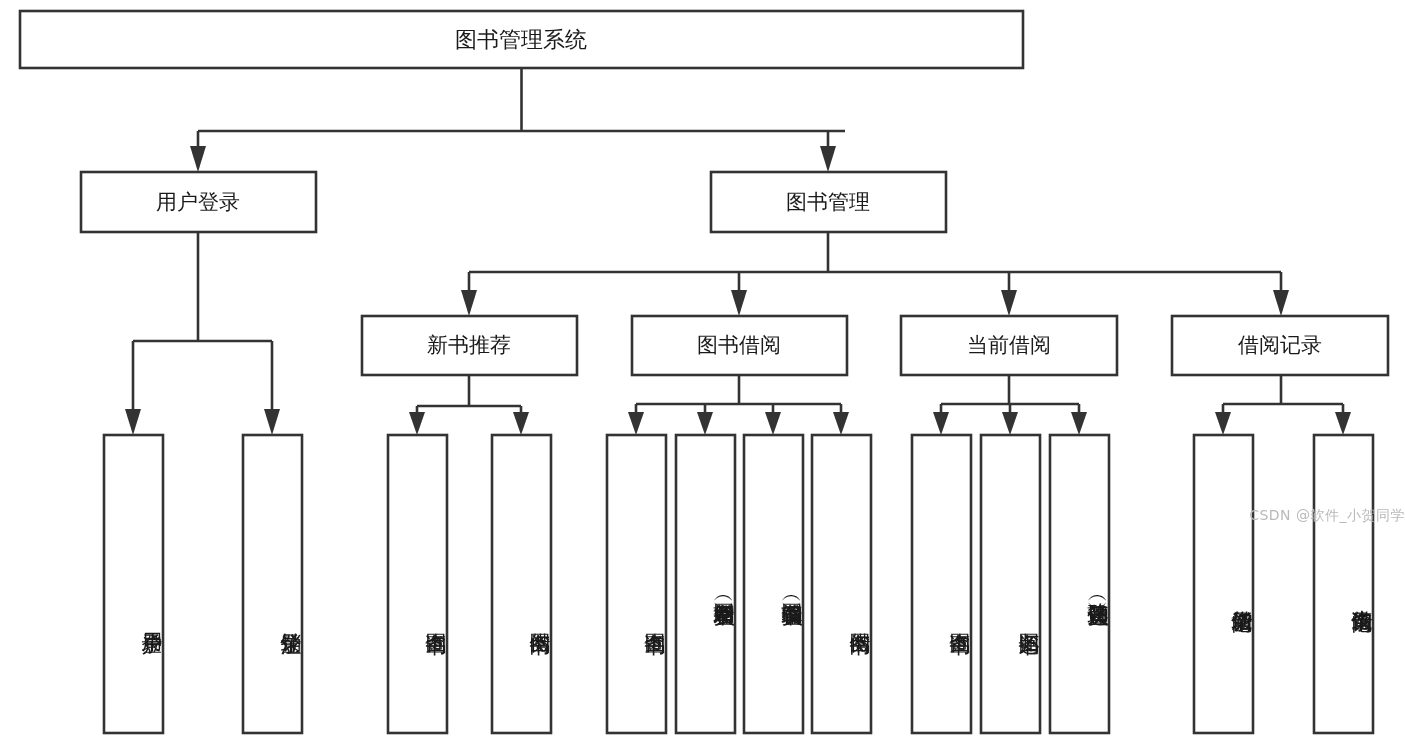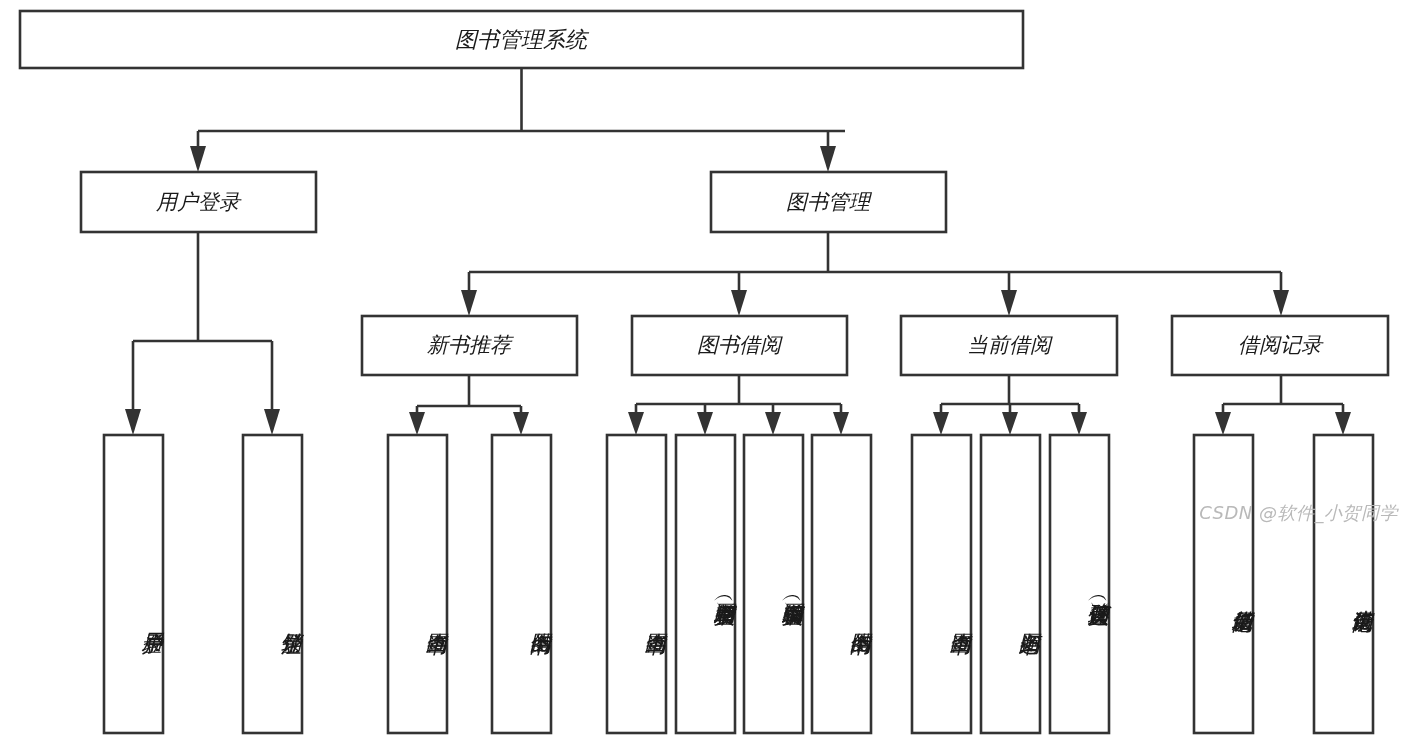--- a/index.html
+++ b/index.html
@@ -11,21 +11,20 @@
     width: 1405px;
     height: 747px;
     font-family: "DejaVu Sans", "Liberation Sans", sans-serif;
     overflow: hidden;
     position: relative;
   }
   #diagram-root {
     position: relative;
     width: 1405px;
     height: 529px;
-    font-style: italic;
   }
   svg.flow {
     position: absolute;
     top: 0;
     left: 0;
     width: 1405px;
     height: 747px;
     display: block;
   }
   .node-rect {
@@ -68,24 +67,24 @@
     text-orientation: upright;
     white-space: nowrap;
     letter-spacing: 0.5px;
     display: flex;
     align-items: flex-start;
     justify-content: center;
     pointer-events: none;
   }
   .watermark {
     position: absolute;
-    right: 7px;
+    right: 0;
     bottom: 4px;
     font-family: "DejaVu Sans", "Liberation Sans", sans-serif;
-    font-size: 18px;
+    font-size: 14px;
     color: #b9b9b9;
     white-space: nowrap;
     letter-spacing: 0.5px;
   }
 </style>
 </head>
 <body>
 
 <div id="diagram-root">
 

